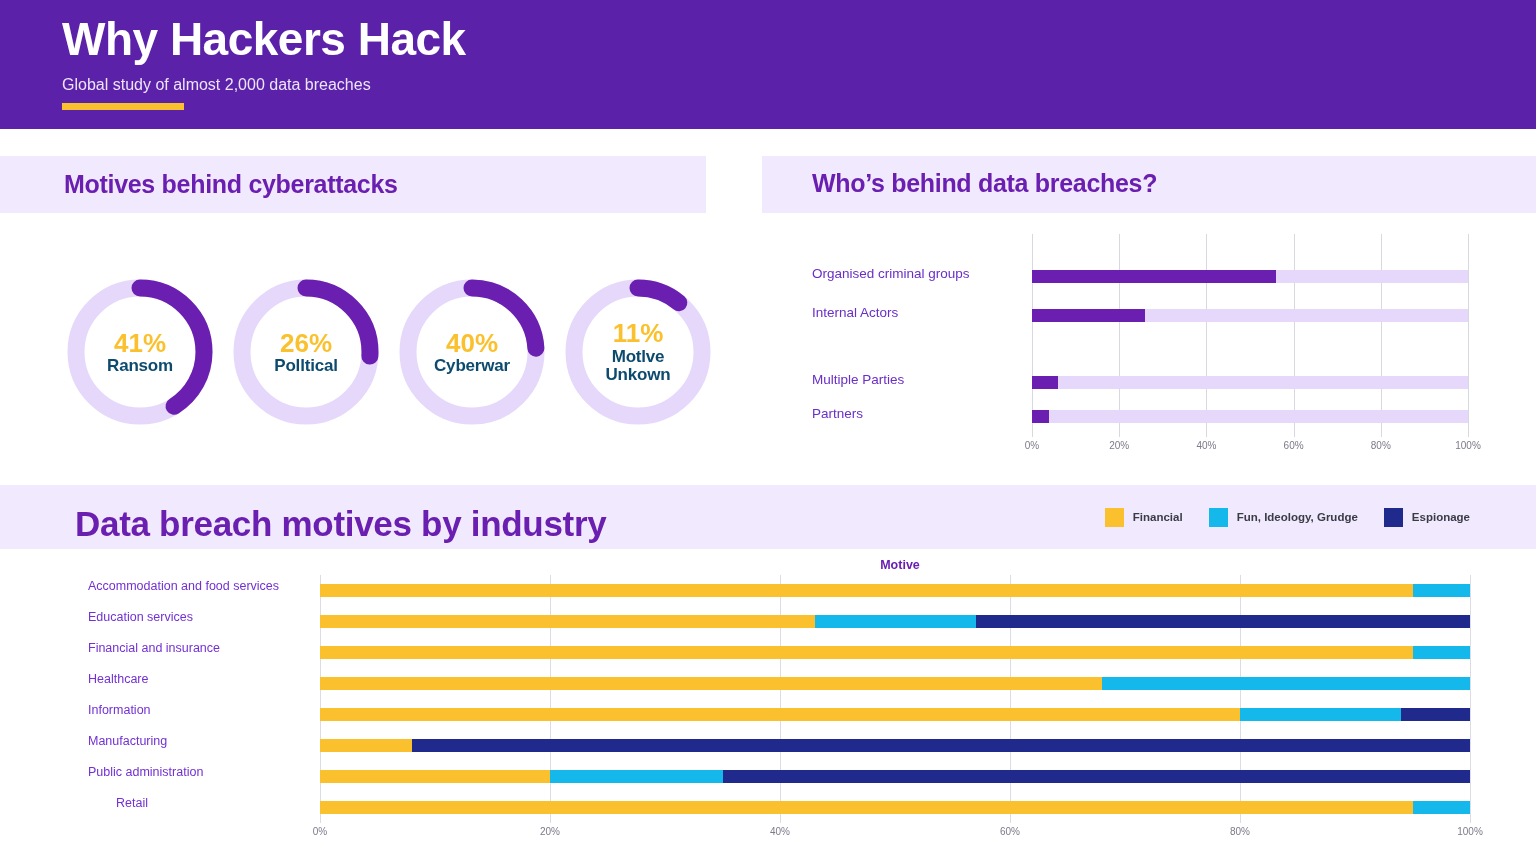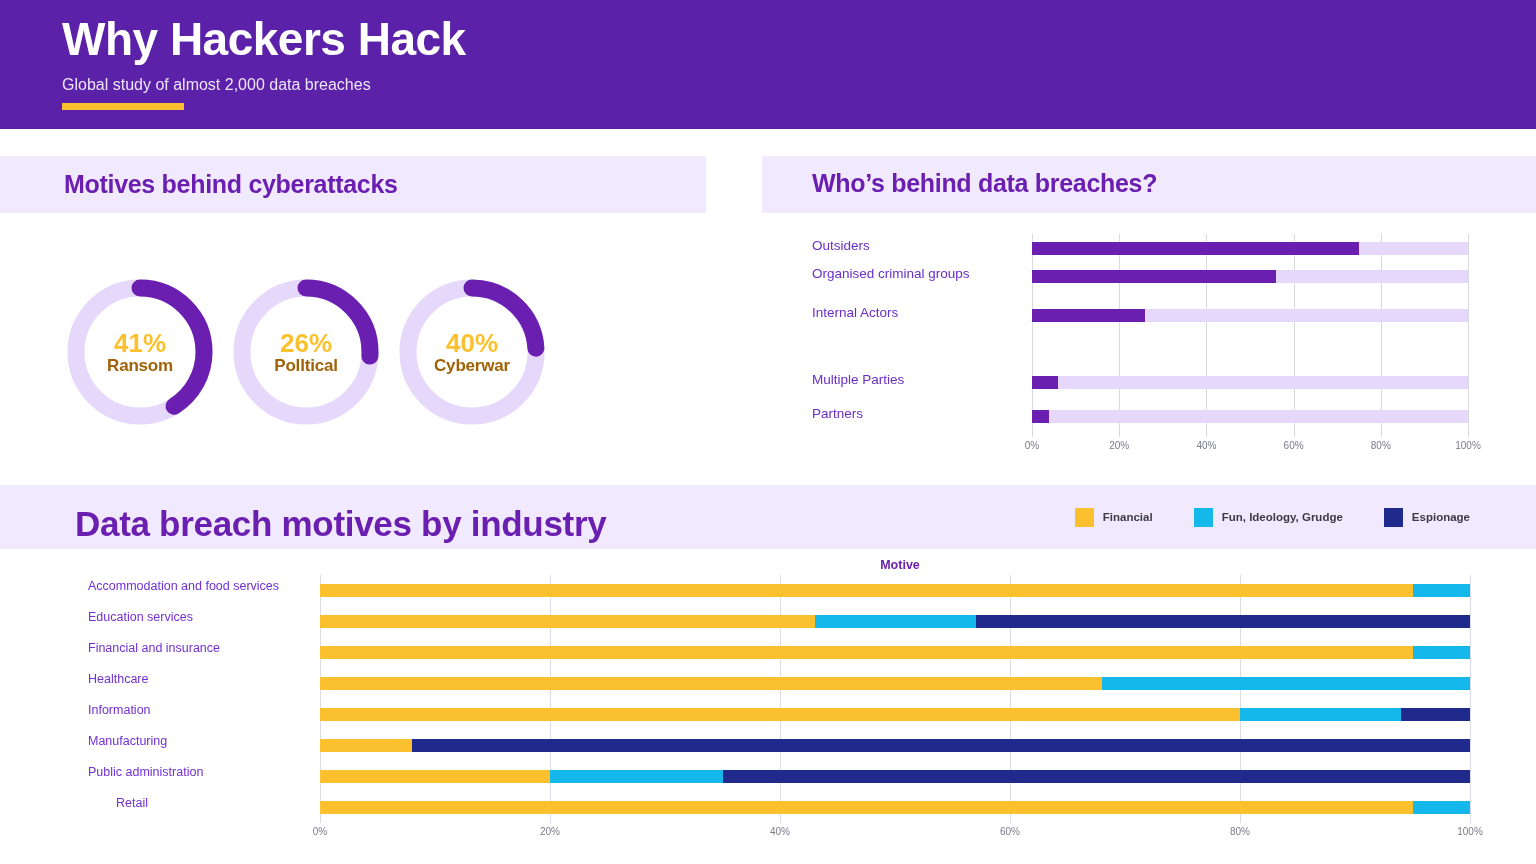--- a/index.html
+++ b/index.html
@@ -56,21 +56,21 @@
   }
   .donut svg{position:absolute;left:0;top:0;}
   .donut-text{
     position:absolute;left:0;top:0;width:160px;height:172px;
     display:flex;flex-direction:column;align-items:center;justify-content:center;
   }
   .donut-pct{
     font-size:26px;font-weight:bold;color:#FBC02D;line-height:1.1;
   }
   .donut-label{
-    font-size:17px;font-weight:bold;color:#a16207;line-height:1.08;
+    font-size:17px;font-weight:bold;color:#0c4a6e;line-height:1.08;
     text-align:center;letter-spacing:-0.2px;
   }
 
   
   .rchart{
     position:absolute;left:800px;top:234px;width:700px;height:235px;
   }
   .rrow{
     position:absolute;left:0;height:28px;width:700px;
   }
@@ -94,21 +94,21 @@
   .raxis{
     position:absolute;left:232px;top:206px;width:436px;height:20px;
   }
   .rtick{
     position:absolute;top:0;font-size:10px;color:#7b7b8a;transform:translateX(-50%);
   }
 
   
   .legend{
     position:absolute;right:66px;top:507px;height:20px;
-    display:flex;align-items:center;gap:41px;padding-left:40px;
+    display:flex;align-items:center;gap:26px;padding-left:40px;
   }
   .lg-item{display:flex;align-items:center;gap:9px;}
   .lg-sw{width:19px;height:19px;display:block;}
   .lg-tx{font-size:11.5px;font-weight:bold;color:#3b3b46;white-space:nowrap;}
 
   
   .schart{
     position:absolute;left:88px;top:558px;width:1392px;height:290px;
   }
   .s-motive{
@@ -176,44 +176,48 @@
     <div class="donut" style="left: 332px;">
       <svg width="160" height="172">
         <circle cx="80" cy="86" r="64" fill="none" stroke="#E6D8FB" stroke-width="17"></circle>
         <circle cx="80" cy="86" r="64" fill="none" stroke="#6A1FB0" stroke-width="17" stroke-linecap="round" stroke-dasharray="96.50972631827844 305.61413334121505" transform="rotate(-90 80 86)"></circle>
       </svg>
       <div class="donut-text">
         <div class="donut-pct">40%</div>
         <div class="donut-label">Cyberwar</div>
       </div>
     </div>
+    <div class="donut" style="left: 498px;">
+      <svg width="160" height="172">
+        <circle cx="80" cy="86" r="64" fill="none" stroke="#E6D8FB" stroke-width="17"></circle>
+        <circle cx="80" cy="86" r="64" fill="none" stroke="#6A1FB0" stroke-width="17" stroke-linecap="round" stroke-dasharray="44.233624562544286 357.89023509694925" transform="rotate(-90 80 86)"></circle>
+      </svg>
+      <div class="donut-text">
+        <div class="donut-pct">11%</div>
+        <div class="donut-label">Motlve<br>Unkown</div>
+      </div>
+    </div>
   </div>
 
 <div class="rchart">
   <div class="rgrid">
       <div class="rgline" style="left: 0px;"></div>
       <div class="rgline" style="left: 87.2px;"></div>
       <div class="rgline" style="left: 174.4px;"></div>
       <div class="rgline" style="left: 261.6px;"></div>
       <div class="rgline" style="left: 348.8px;"></div>
       <div class="rgline" style="left: 436px;"></div>
     </div>
   <div class="raxis">
       <div class="rtick" style="left: 0px;">0%</div>
       <div class="rtick" style="left: 87.2px;">20%</div>
       <div class="rtick" style="left: 174.4px;">40%</div>
       <div class="rtick" style="left: 261.6px;">60%</div>
       <div class="rtick" style="left: 348.8px;">80%</div>
       <div class="rtick" style="left: 436px;">100%</div>
-    </div>
-<div class="rrow" style="top: 0px;">
-      <div class="rlabel">Outsiders</div>
-      <div class="rtrack">
-        <div class="rbar" style="width: 327px;"></div>
-      </div>
     </div>
     <div class="rrow" style="top: 28px;">
       <div class="rlabel">Organised criminal groups</div>
       <div class="rtrack">
         <div class="rbar" style="width: 244.16px;"></div>
       </div>
     </div>
     <div class="rrow" style="top: 67px;">
       <div class="rlabel">Internal Actors</div>
       <div class="rtrack">

